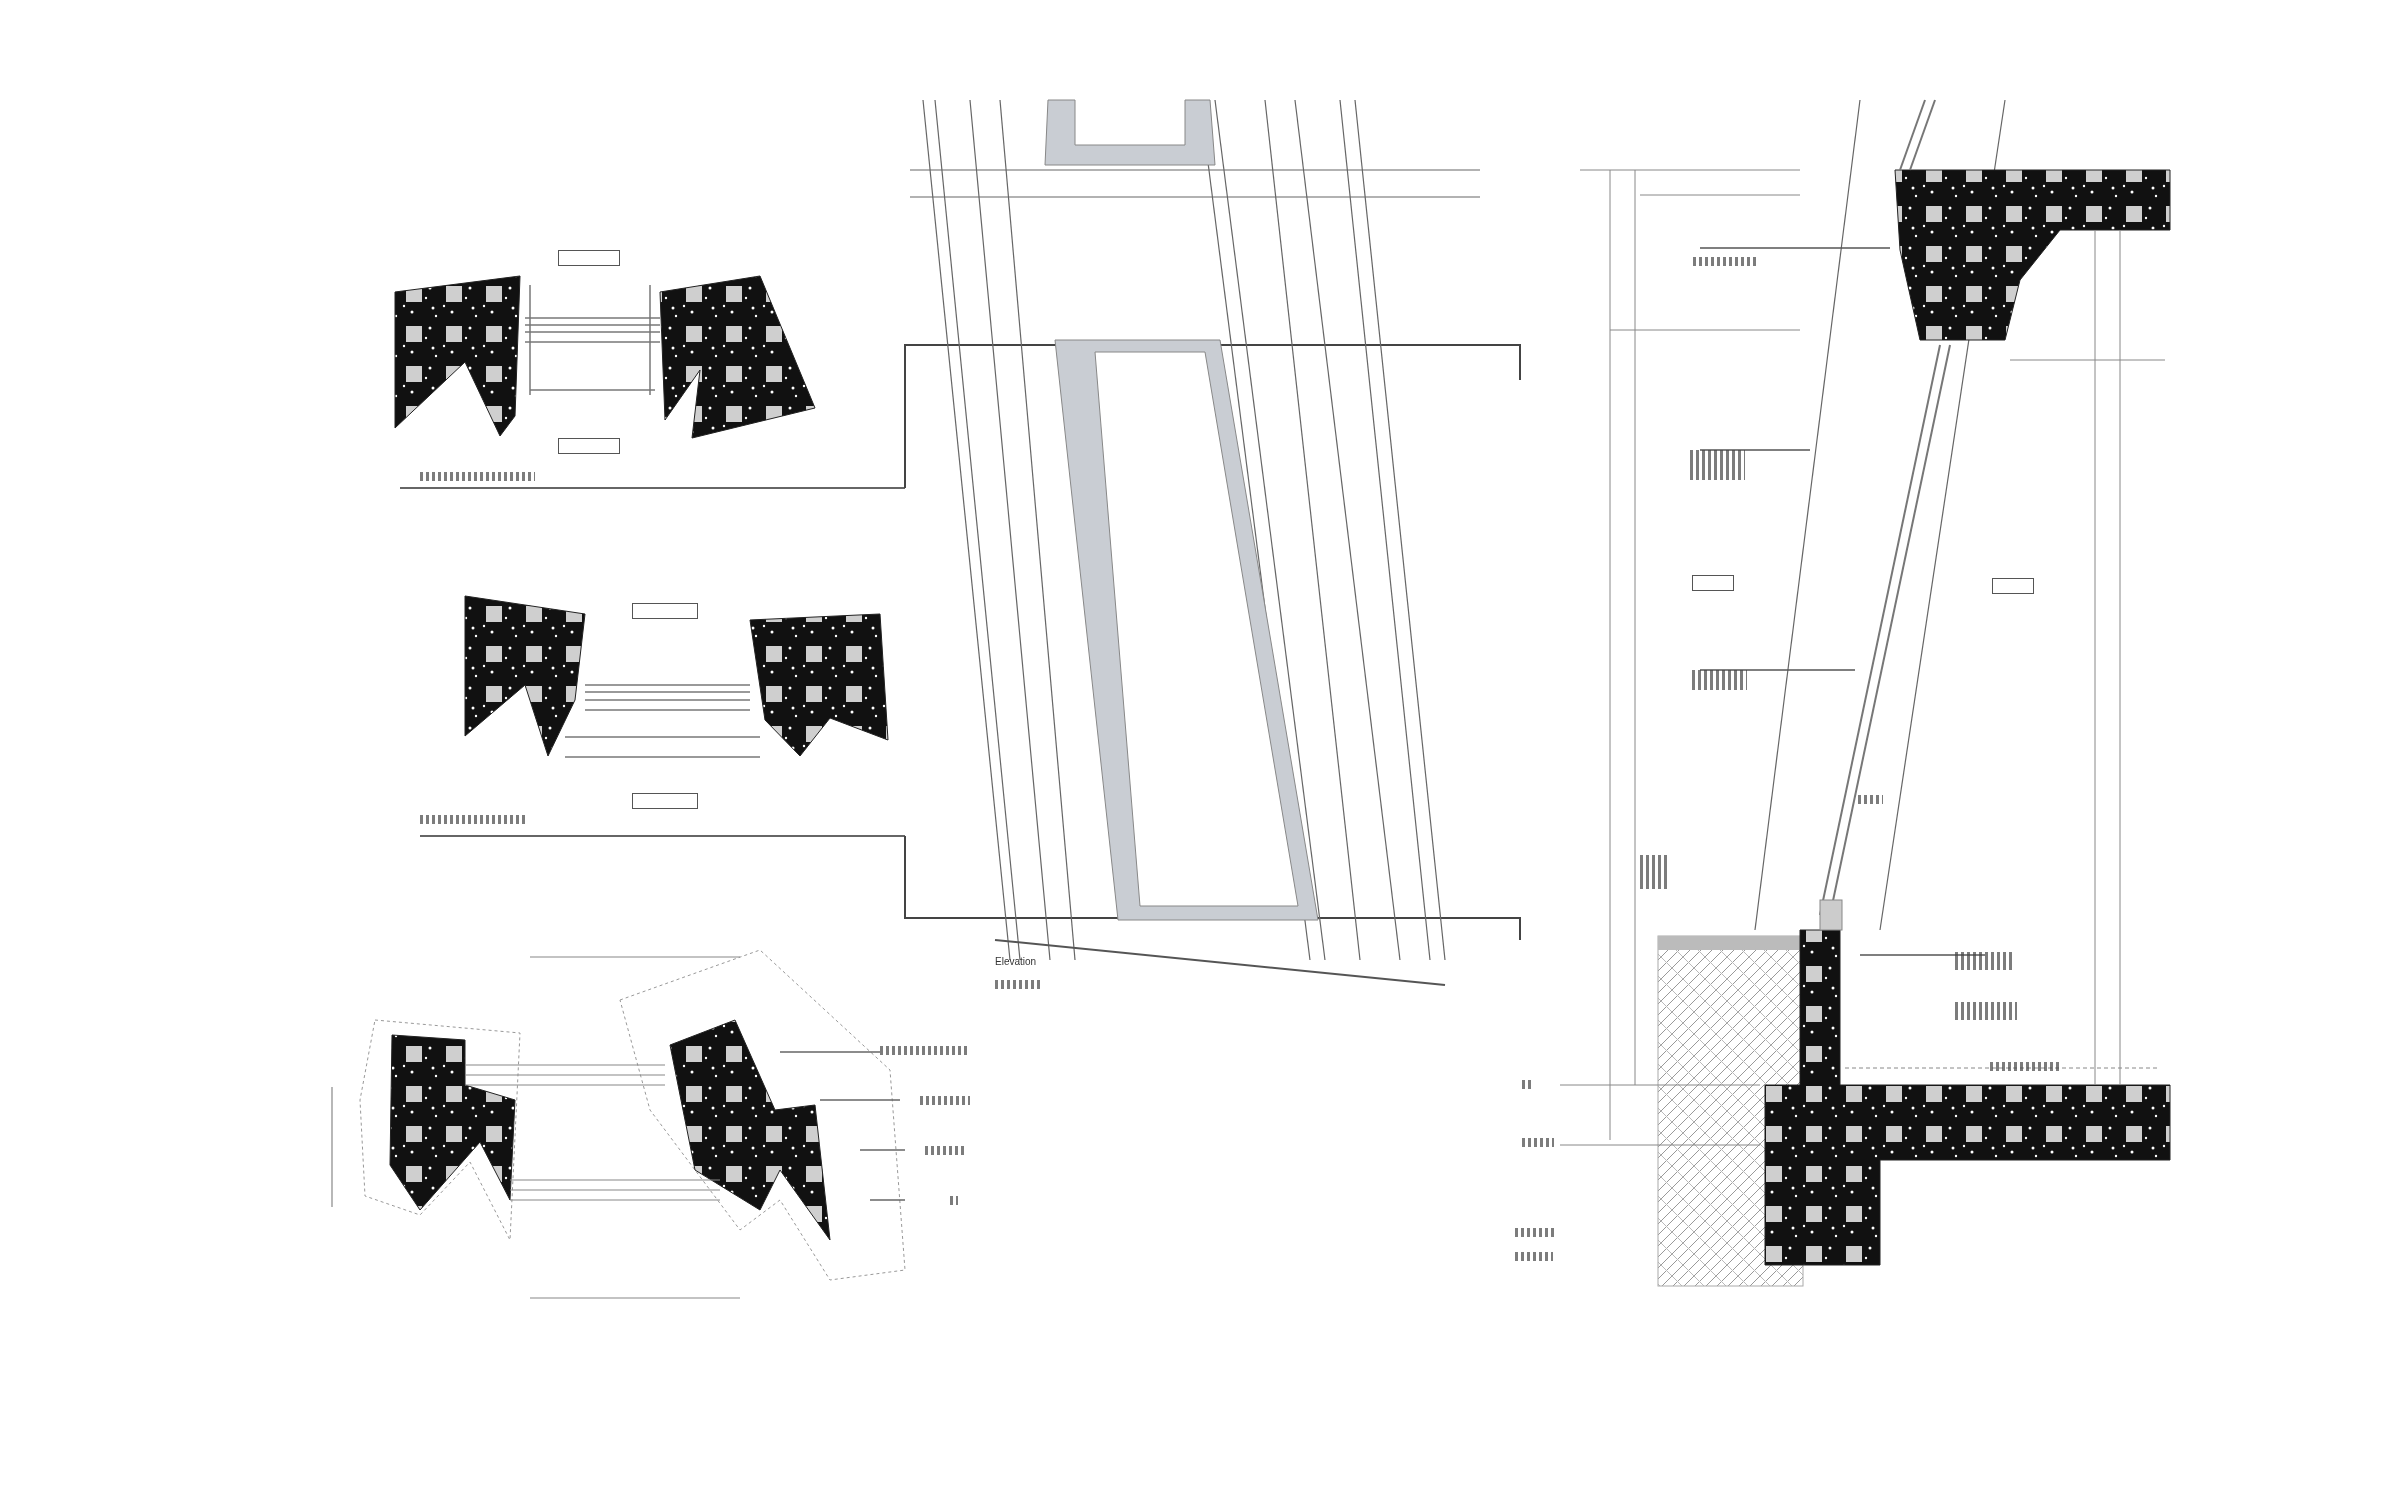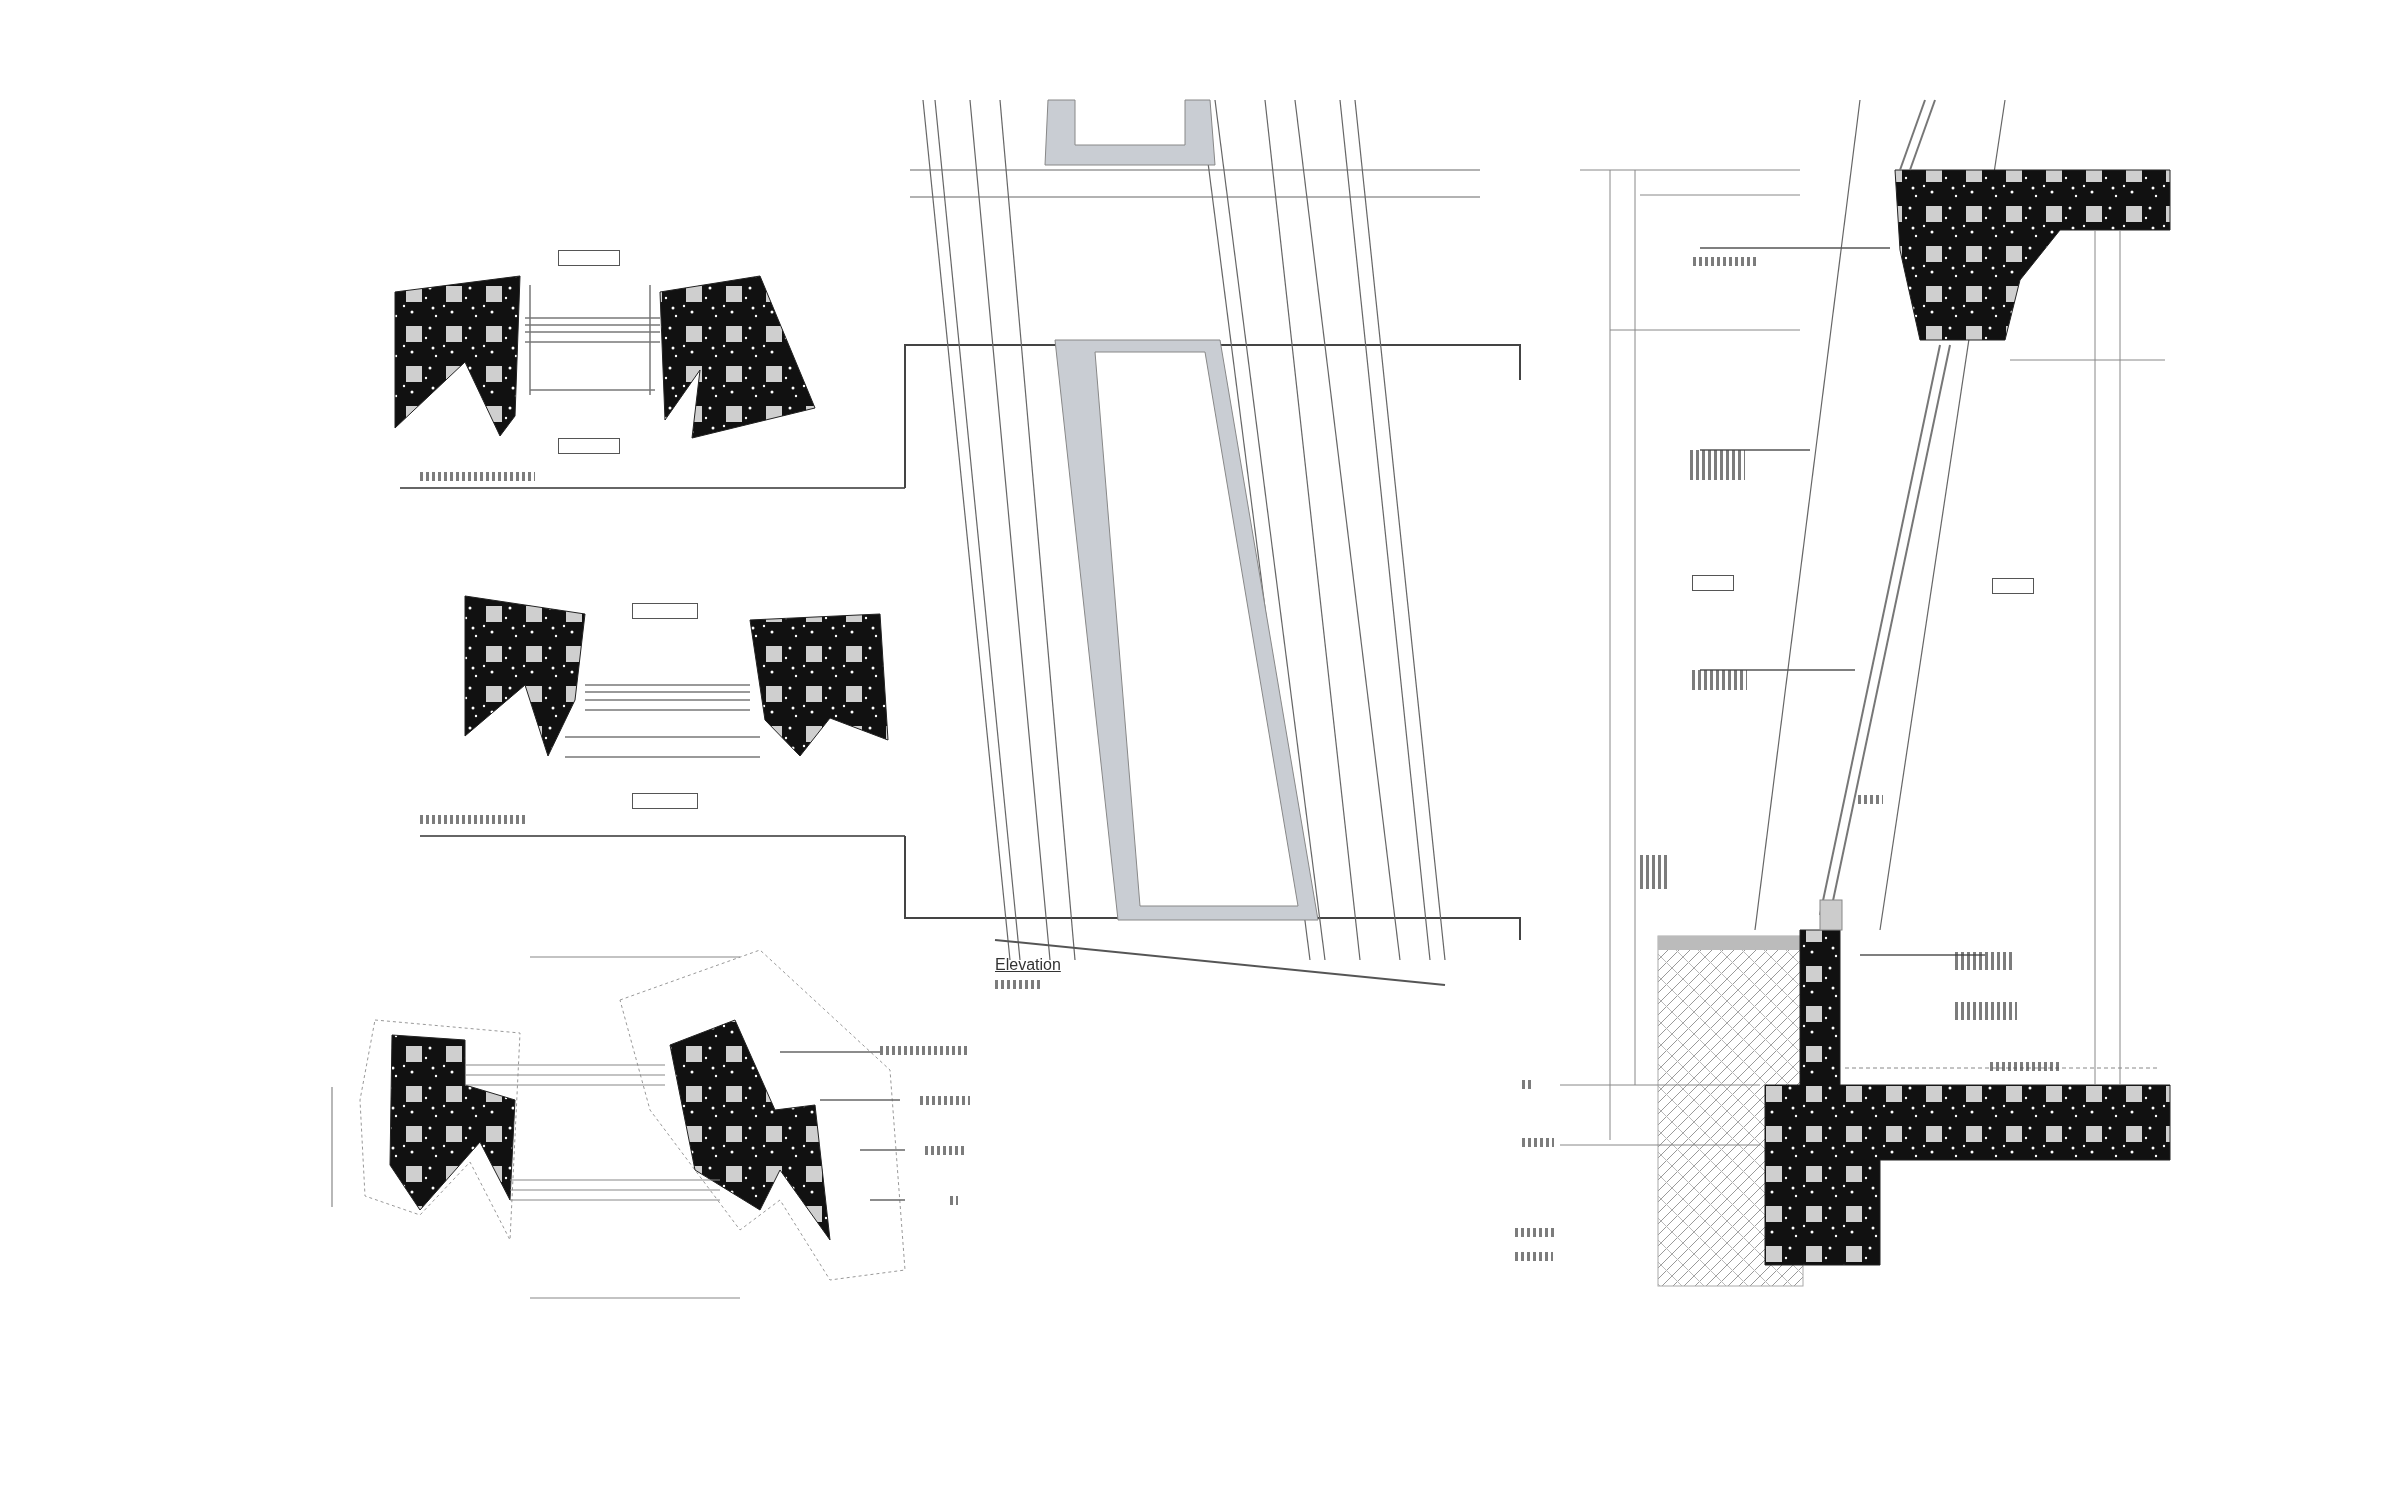--- a/index.html
+++ b/index.html
@@ -151,21 +151,21 @@
 <div class="glyph-row" style="left:420px;top:472px;width:115px;"></div>
 <div class="boxlbl" style="left:632px;top:603px;width:64px;"></div>
 <div class="boxlbl" style="left:632px;top:793px;width:64px;"></div>
 <div class="glyph-row" style="left:420px;top:815px;width:108px;"></div>
 
 <div class="glyph-row" style="left:880px;top:1046px;width:90px;"></div>
 <div class="glyph-row" style="left:920px;top:1096px;width:50px;"></div>
 <div class="glyph-row" style="left:925px;top:1146px;width:40px;"></div>
 <div class="glyph-row" style="left:950px;top:1196px;width:8px;"></div>
 
-<div class="lbl" style="left:995px;top:956px;font-size:16px;text-decoration:underline;">Elevation</div>
+<div class="lbl" style="left:995px;top:956px;font-size:10px;">Elevation</div>
 <div class="glyph-row" style="left:995px;top:980px;width:45px;"></div>
 
 <div class="glyph-row" style="left:1693px;top:257px;width:65px;"></div>
 <div class="glyph-row" style="left:1690px;top:450px;width:55px;height:30px;"></div>
 <div class="boxlbl" style="left:1692px;top:575px;width:40px;"></div>
 <div class="boxlbl" style="left:1992px;top:578px;width:40px;"></div>
 <div class="glyph-row" style="left:1692px;top:670px;width:55px;height:20px;"></div>
 <div class="glyph-row" style="left:1858px;top:795px;width:25px;"></div>
 <div class="glyph-row" style="left:1640px;top:855px;width:30px;height:34px;"></div>
 <div class="glyph-row" style="left:1955px;top:952px;width:58px;height:18px;"></div>

